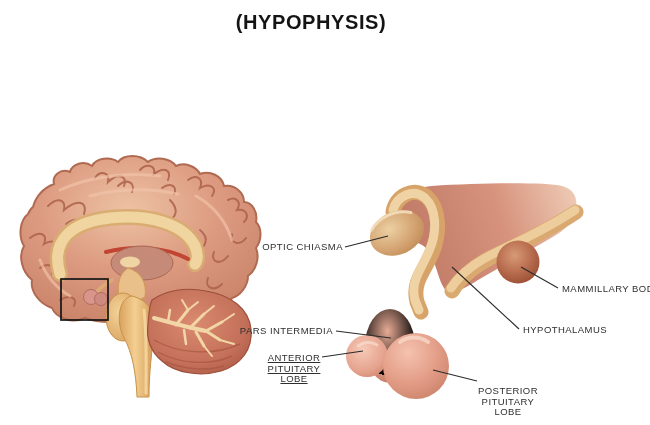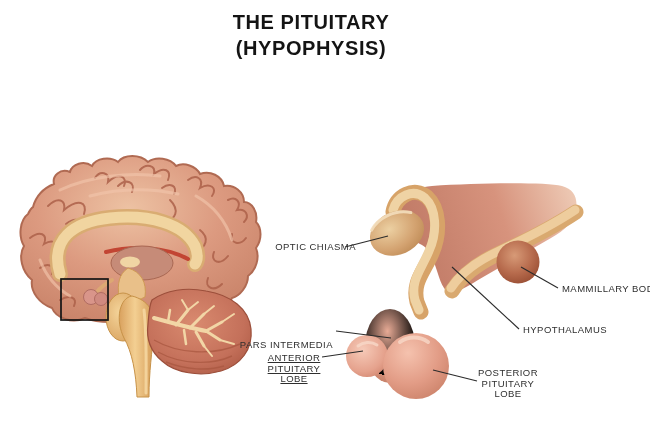--- a/index.html
+++ b/index.html
@@ -19,21 +19,20 @@
   }
   .lbl.right-align{text-align:right;}
   .lbl.center{text-align:center;white-space:normal;}
 </style>
 </head>
 <body>
 
 <div class="canvas">
 
   <div class="title">
-    <div>THE PITUITARY</div>
     <div>(HYPOPHYSIS)</div>
   </div>
 
   <svg class="figure-svg" width="650" height="425" viewBox="0 0 650 425">
     <defs>
       <radialGradient id="cortexGrad" cx="0.45" cy="0.32" r="0.85">
         <stop offset="0%" stop-color="#edc2a3"></stop>
         <stop offset="45%" stop-color="#dc9a80"></stop>
         <stop offset="100%" stop-color="#c27b61"></stop>
       </radialGradient>
@@ -201,33 +200,33 @@
         <path d="M 345,247 L 388,236"></path>
         <path d="M 336,331 L 391,338"></path>
         <path d="M 322,357 L 363,351"></path>
         <path d="M 558,288 L 521,267"></path>
         <path d="M 519,329 L 452,267"></path>
         <path d="M 477,381 L 433,370"></path>
       </g>
     </g>
   </svg>
 
-  <div class="lbl right-align" style="right:294px;top:242px;">OPTIC CHIASMA</div>
-
-  <div class="lbl right-align" style="right:317px;top:340px;">PARS INTERMEDIA</div>
+  <div class="lbl right-align" style="right:307px;top:242px;">OPTIC CHIASMA</div>
+
+  <div class="lbl right-align" style="right:317px;top:326px;">PARS INTERMEDIA</div>
 
   <div class="lbl center" style="left:254px;top:353px;width:80px;text-decoration:underline;">
     <div>ANTERIOR</div>
     <div>PITUITARY</div>
     <div>LOBE</div>
   </div>
 
   <div class="lbl" style="left:562px;top:284px;">MAMMILLARY BODY</div>
 
   <div class="lbl" style="left:523px;top:325px;">HYPOTHALAMUS</div>
 
-  <div class="lbl center" style="left:468px;top:368px;width:80px;">
+  <div class="lbl center" style="left:468px;top:386px;width:80px;">
     <div>POSTERIOR</div>
     <div>PITUITARY</div>
     <div>LOBE</div>
   </div>
 
 </div>
 
 </body></html>

